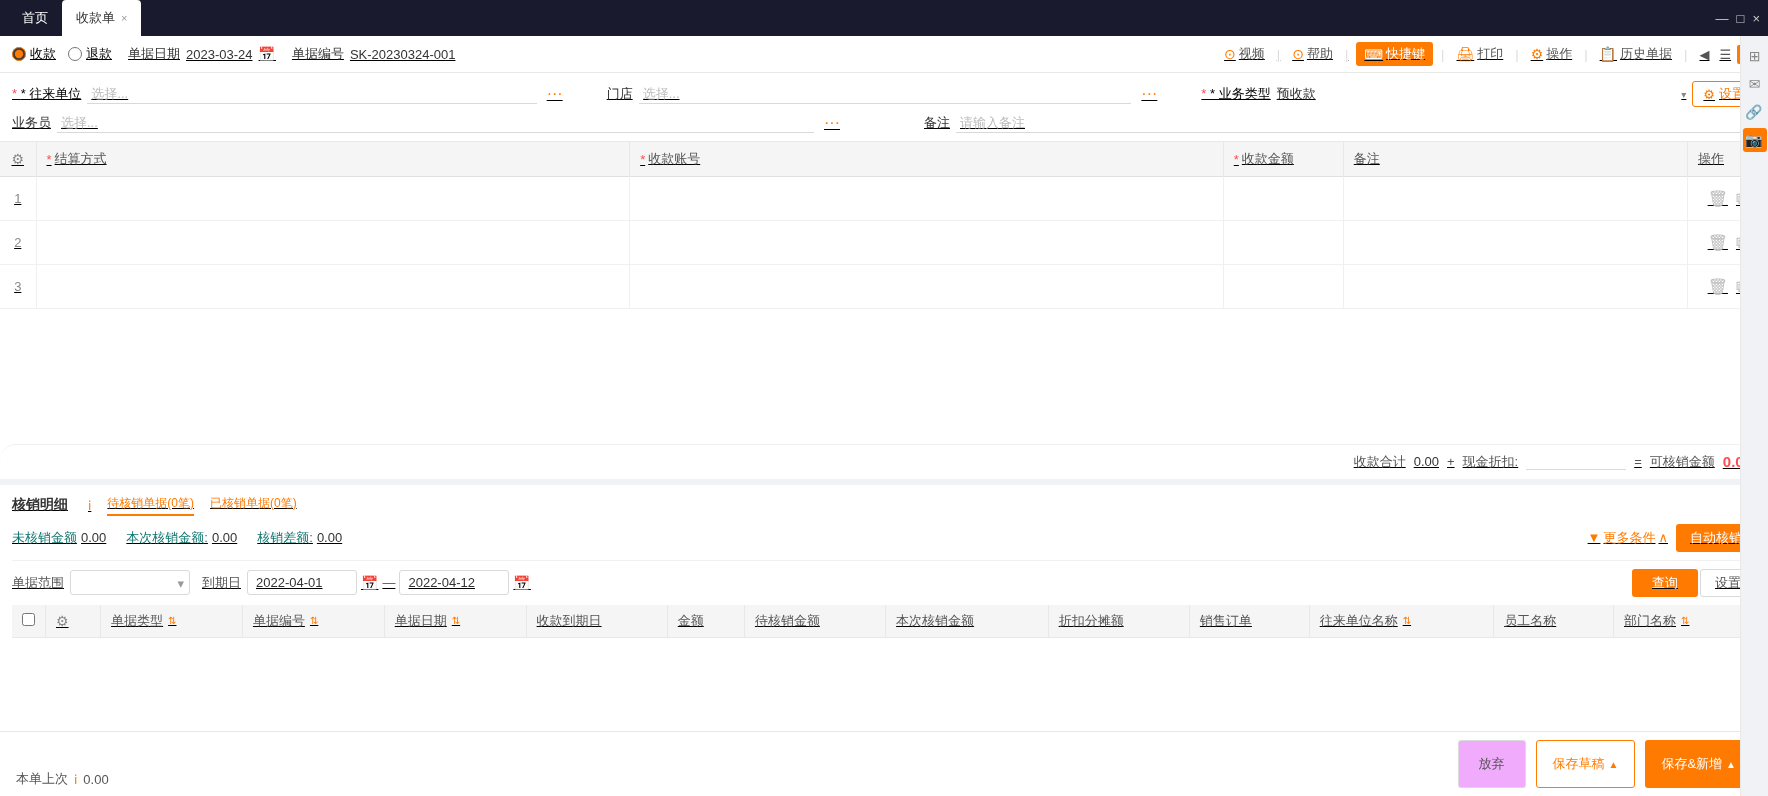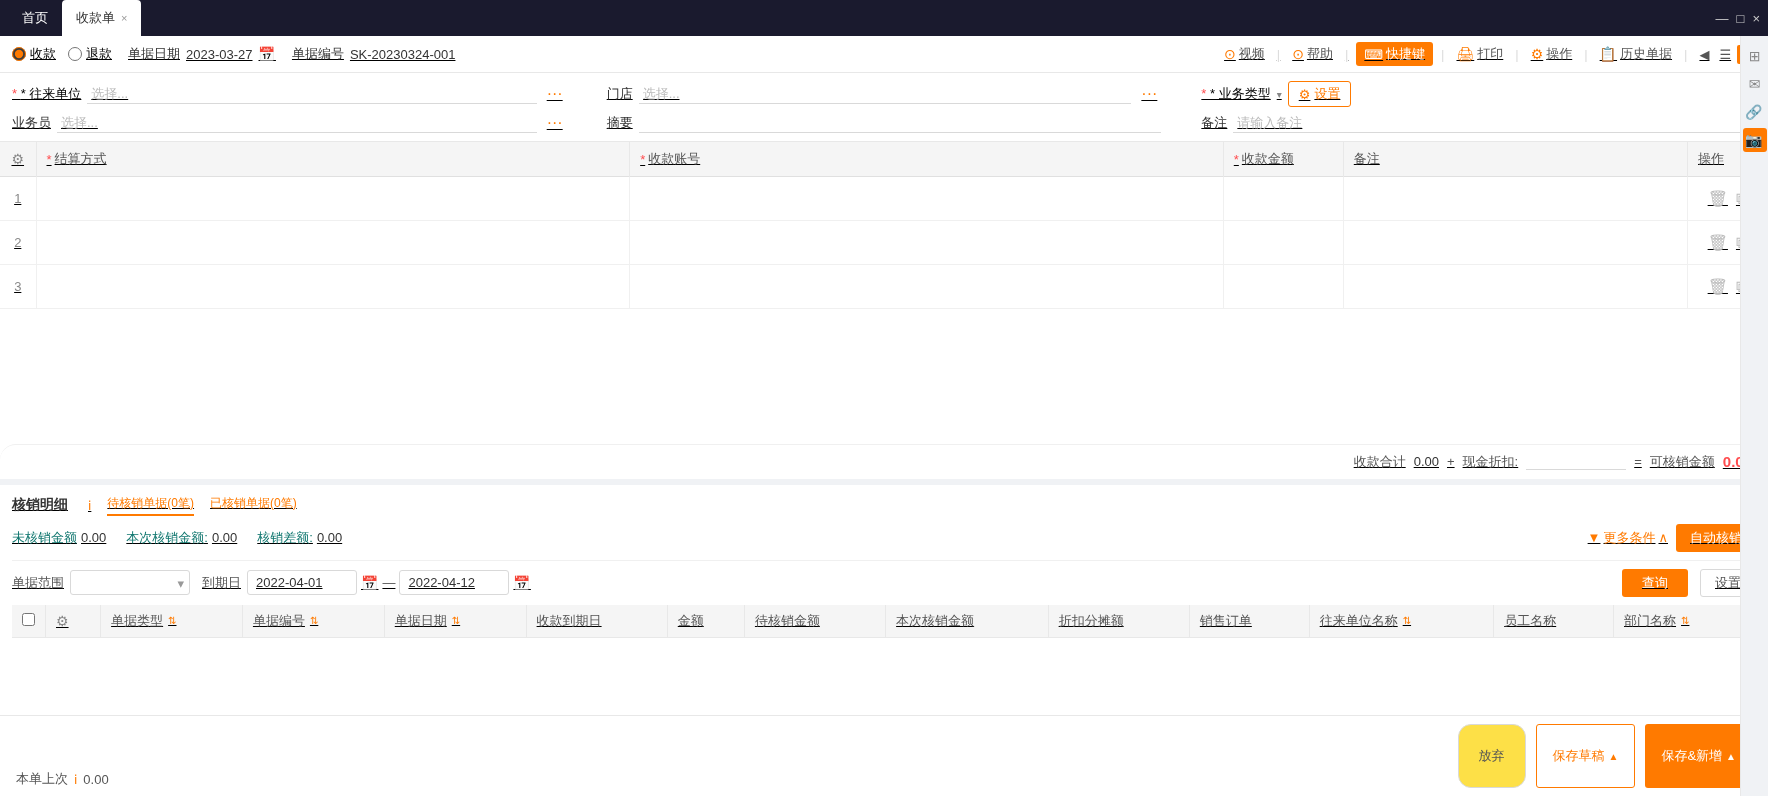--- a/index.html
+++ b/index.html
@@ -179,21 +179,21 @@
     .date-range { display: flex; align-items: center; gap: 4px; }
     .date-separator { color: #555; }
     .query-btn {
       background: #ff7a00; color: #fff; border: none;
       border-radius: 3px; padding: 5px 20px; cursor: pointer; font-size: 13px;
     }
     .settings-small-btn {
       border: 1px solid #d9d9d9; background: #fff; border-radius: 3px;
       padding: 4px 14px; cursor: pointer; color: #555;
     }
-    .filter-right { margin-left: auto; display: flex; gap: 12px; }
+    .filter-right { margin-left: auto; display: flex; gap: 2px; }
 
     
     .bottom-table-section { overflow-x: auto; }
     .bottom-table {
       width: 100%; border-collapse: collapse; font-size: 12px;
     }
     .bottom-table thead tr { background: #f5f5f5; }
     .bottom-table th {
       padding: 7px 10px; text-align: left; font-weight: 500; color: #555;
       border-right: 1px solid #e8e8e8; border-bottom: 1px solid #e8e8e8;
@@ -206,22 +206,22 @@
     .page-footer {
       display: flex; align-items: flex-end; justify-content: space-between;
       padding: 8px 16px; border-top: 1px solid #e8e8e8; background: #fff;
       position: fixed; bottom: 0; width: 100%;
     }
     .footer-left { display: flex; align-items: center; gap: 6px; }
     .footer-info { color: #555; font-size: 13px; }
     .footer-info-icon { color: #ff7a00; font-size: 13px; cursor: pointer; }
     .footer-right { display: flex; gap: 10px; }
     .abandon-btn {
-      border: 1px solid #d9d9d9; background: #fde047; border-radius: 13px;
-      padding: 22px 20px; cursor: pointer; color: #555; font-size: 13px;
+      border: 1px solid #d9d9d9; background: #f0abfc; border-radius: 3px;
+      padding: 14px 20px; cursor: pointer; color: #555; font-size: 13px;
     }
     .save-draft-btn {
       border: 1px solid #ff7a00; background: #fff; border-radius: 3px;
       padding: 6px 16px; cursor: pointer; color: #ff7a00; font-size: 13px;
       display: flex; align-items: center; gap: 4px;
     }
     .save-new-btn {
       background: #ff7a00; color: #fff; border: none; border-radius: 3px;
       padding: 6px 16px; cursor: pointer; font-size: 13px;
       display: flex; align-items: center; gap: 4px;
@@ -274,21 +274,21 @@
         <input type="radio" name="type" checked="" style="">
         <span>收款</span>
       </div>
       <div class="radio-item">
         <input type="radio" name="type" style="">
         <span>退款</span>
       </div>
     </div>
     <div class="field-group">
       <span class="field-label">单据日期</span>
-      <span class="field-value">2023-03-27</span>
+      <span class="field-value">2023-03-24</span>
       <span class="calendar-icon">📅</span>
     </div>
     <div class="field-group">
       <span class="field-label">单据编号</span>
       <span class="field-value">SK-20230324-001</span>
     </div>
     <div class="toolbar-right">
       <div class="toolbar-btn">
         <span class="btn-icon">⊙</span>
         <span>视频</span>
@@ -336,38 +336,37 @@
       </div>
       <div style="width:40px;"></div>
       <div class="form-field" style="flex:2;">
         <span class="field-label">门店</span>
         <input class="form-input" type="text" placeholder="选择..." style="">
         <span class="more-btn">···</span>
       </div>
       <div style="width:40px;"></div>
       <div class="form-field" style="flex:2;">
         <span class="required-label">* 业务类型</span>
+        <div class="form-select-display">
+          <span class="select-value">预收款</span>
+        </div>
         <span class="select-arrow">▾</span>
         <div class="settings-btn">
           <span>⚙</span>
           <span>设置</span>
         </div>
       </div>
     </div>
     <div class="form-row">
       <div class="form-field" style="flex:2;">
         <span class="field-label">业务员</span>
         <input class="form-input" type="text" placeholder="选择..." style="">
         <span class="more-btn">···</span>
       </div>
       <div style="width:40px;"></div>
-      <div class="form-field" style="flex:2;">
-        <span class="field-label">摘要</span>
-        <input class="form-input" type="text" style="">
-      </div>
       <div style="width:40px;"></div>
       <div class="form-field" style="flex:2;">
         <span class="field-label">备注</span>
         <input class="form-input" type="text" placeholder="请输入备注" style="">
       </div>
     </div>
   </div>
 
   <div class="table-section">
     <table class="data-table">

